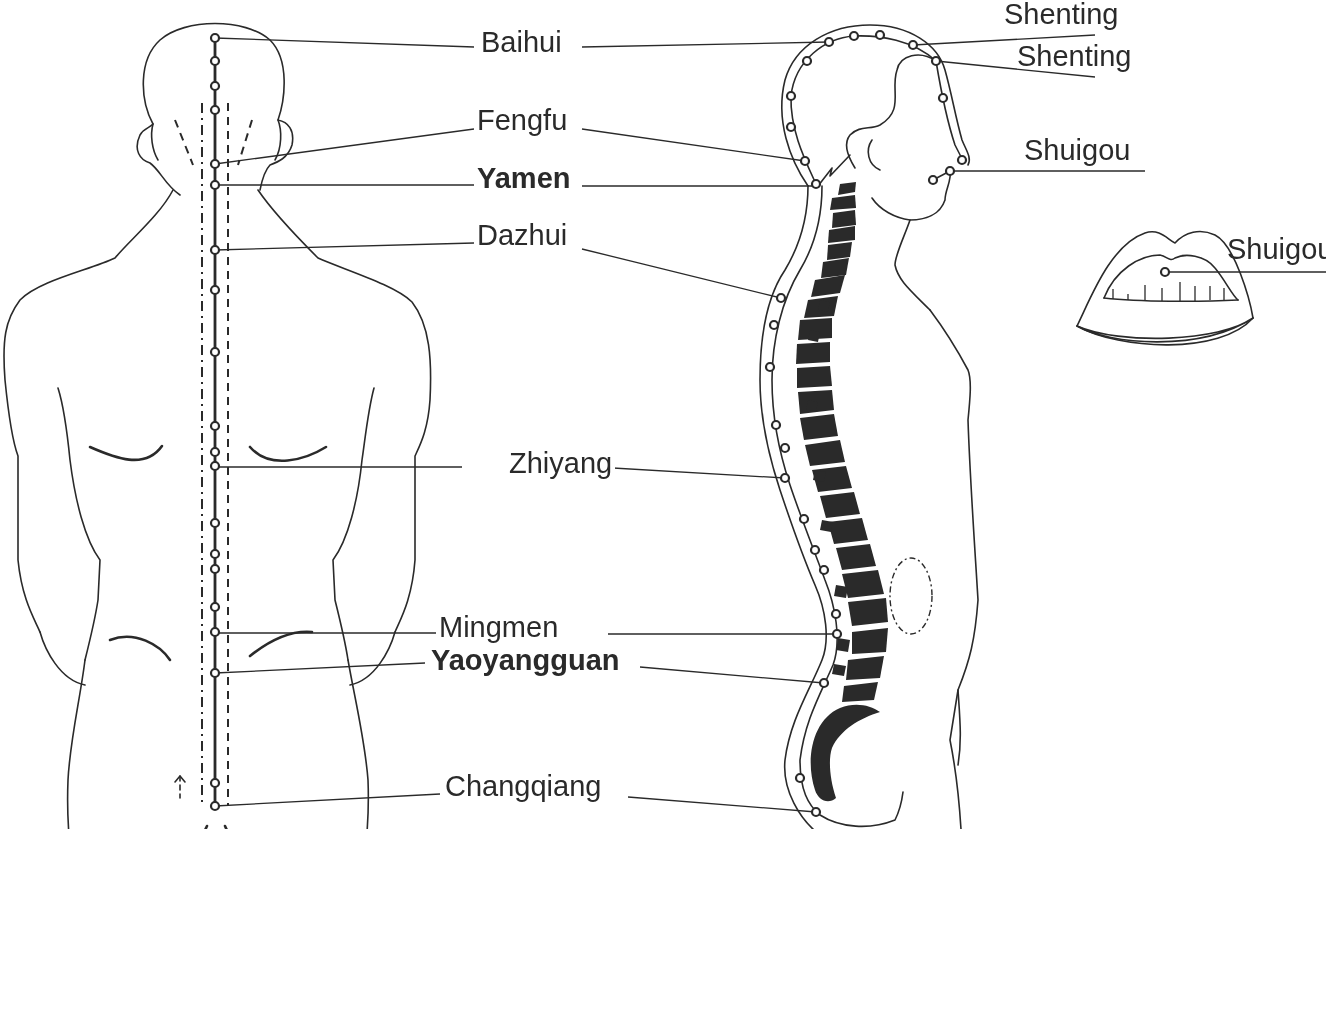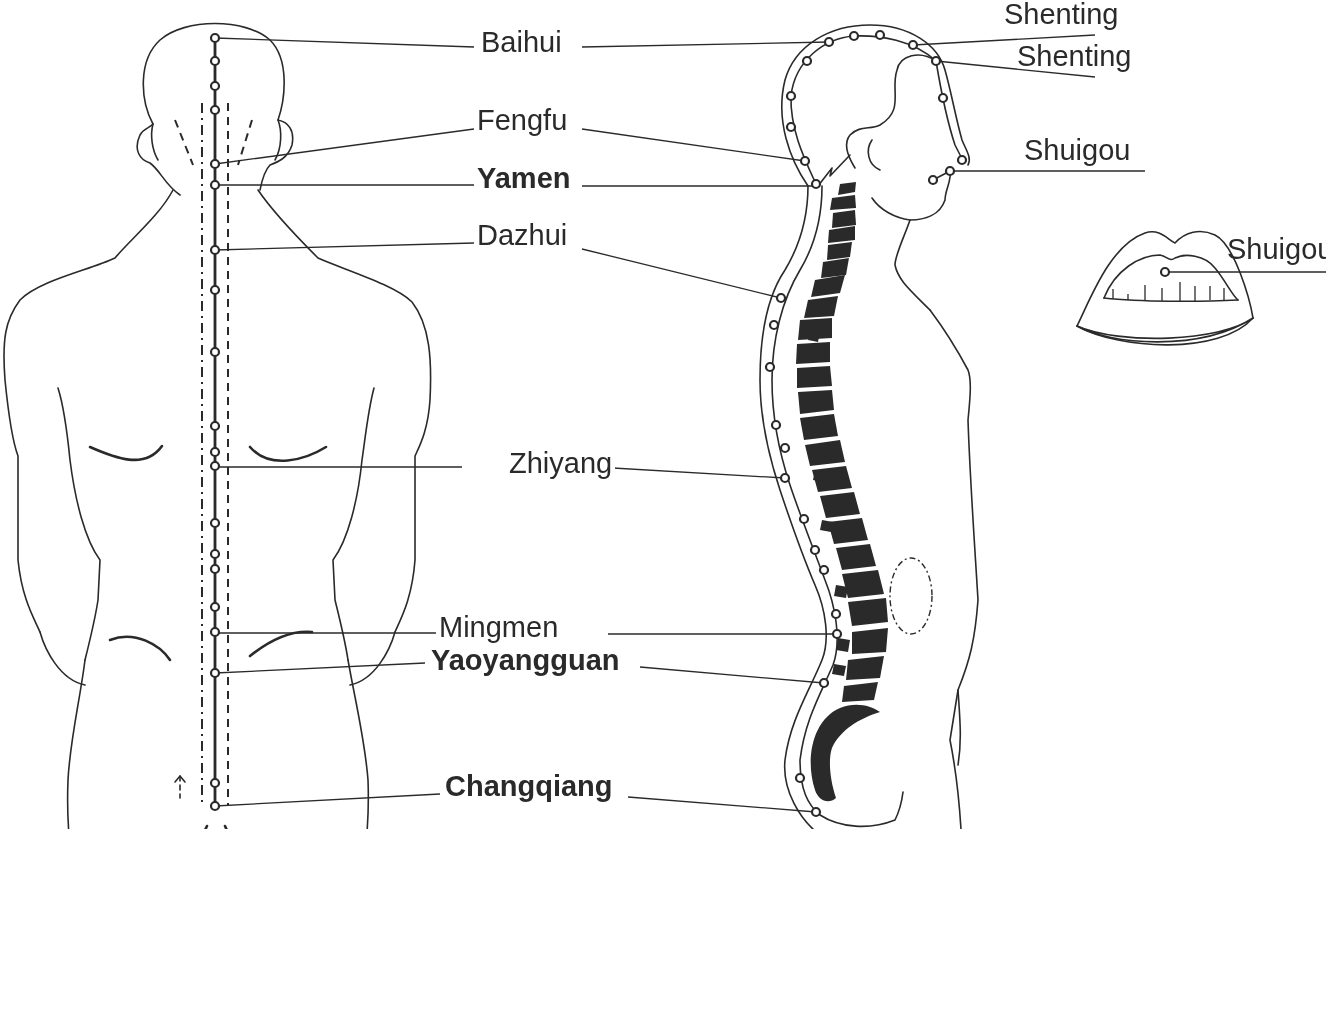--- a/index.html
+++ b/index.html
@@ -234,19 +234,19 @@
   <circle class="pt" cx="1165" cy="272" r="4"></circle>
 </svg>
 
 <div class="label" style="left:478px;top:28px;">Baihui</div>
 <div class="label" style="left:474px;top:106px;">Fengfu</div>
 <div class="label" style="left:474px;top:164px;font-weight:bold;">Yamen</div>
 <div class="label" style="left:474px;top:221px;">Dazhui</div>
 <div class="label" style="left:466px;top:449px;margin-left:40px;">Zhiyang</div>
 <div class="label" style="left:436px;top:613px;">Mingmen</div>
 <div class="label" style="left:428px;top:646px;font-weight:bold;">Yaoyangguan</div>
-<div class="label" style="left:442px;top:772px;font-weight:bold;">Changqiang</div>
+<div class="label" style="left:442px;top:772px;">Changqiang</div>
 <div class="label" style="left:1001px;top:0px;background:transparent;">Shenting</div>
 <div class="label" style="left:1014px;top:42px;background:transparent;">Shenting</div>
 <div class="label" style="left:1021px;top:136px;background:transparent;">Shuigou</div>
 <div class="label" style="left:1224px;top:235px;background:transparent;">Shuigou</div>
 
 </div>
 
 </body></html>

